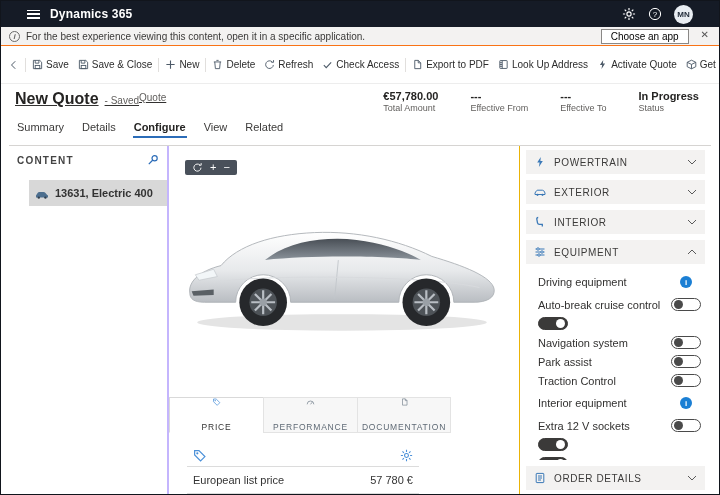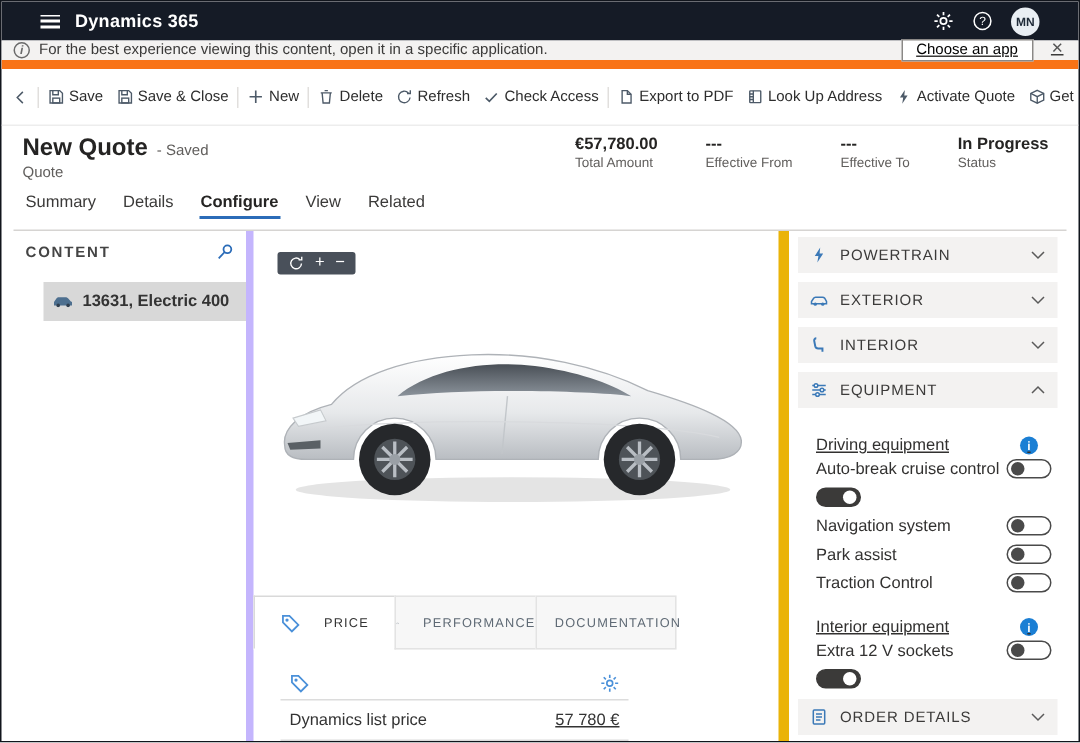--- a/index.html
+++ b/index.html
@@ -10,84 +10,84 @@
   
   .topbar { height:26px; flex:0 0 auto; background:#151b26; color:#fff; display:flex; align-items:center; padding:0 26px; gap:10px; }
   .hamburger { width:13px; height:9px; display:flex; flex-direction:column; justify-content:space-between; cursor:pointer; }
   .hamburger span { display:block; height:1.5px; background:#fff; }
   .topbar-title { font-size:12px; font-weight:bold; letter-spacing:.2px; }
   .topbar-right { margin-left:auto; display:flex; align-items:center; gap:12px; }
   .tb-icon { display:flex; align-items:center; cursor:pointer; }
   .avatar { width:19px; height:19px; border-radius:50%; background:#e9eef3; color:#1f2a38; font-size:8px; font-weight:bold; display:flex; align-items:center; justify-content:center; cursor:pointer; }
 
   
-  .notif { height:19px; flex:0 0 auto; background:#f3f2f1; border-bottom:6px solid #f97316; display:flex; align-items:center; padding:0 8px; gap:6px; font-size:10px; color:#3b3a39; }
+  .notif { height:19px; flex:0 0 auto; background:#f3f2f1; border-bottom:1px solid #f97316; display:flex; align-items:center; padding:0 8px; gap:6px; font-size:10px; color:#3b3a39; }
   .info-circ { width:11px; height:11px; border:1px solid #6a6a6a; border-radius:50%; font-size:8px; font-style:italic; font-weight:bold; display:flex; align-items:center; justify-content:center; color:#6a6a6a; flex:0 0 auto; }
   .info-circ::before { content:"i"; }
-  .notif-right { margin-left:auto; display:flex; align-items:flex-start; gap:10px;text-decoration:underline; }
+  .notif-right { margin-left:auto; display:flex; align-items:flex-start; gap:10px; }
   .choose-btn { border:1px solid #8a8886; background:#fff; font-size:10px; font-family:inherit; padding:1px 9px; cursor:pointer; }
   .notif-close { font-size:10px; color:#555; cursor:pointer; padding:0 2px; }
 
   
   .cmdbar { height:38px; flex:0 0 auto; display:flex; align-items:center; padding:0 4px; gap:1px; border-bottom:1px solid #ededed; font-size:10px; color:#2d2d2d; white-space:nowrap; overflow:hidden; }
   .cmd { display:flex; align-items:center; gap:3px; padding:0 4px; height:22px; cursor:pointer; background:none; border:none; font:inherit; color:inherit; }
   .cmd svg { flex:0 0 auto; }
   .cmd-sep { width:1px; height:14px; background:#e1dfdd; margin:0 1px; flex:0 0 auto; }
 
   
   .record-header { flex:0 0 auto; padding:6px 14px 2px; display:flex; align-items:flex-start; }
-  .rh-left { display:flex; flex-direction:column; }
+  .rh-left { display:flex; flex-direction:row;text-decoration:underline; }
   .rh-title-row { display:flex; align-items:baseline; gap:6px; }
   .rh-title { font-size:16px; font-weight:bold; color:#252423; }
   .rh-state { font-size:10px; color:#605e5c; }
   .rh-entity { font-size:10px; color:#605e5c; margin-top:2px; }
   .rh-summary { margin-left:auto; display:flex; gap:32px; padding-right:6px; }
   .rh-field { display:flex; flex-direction:column; gap:1px; }
   .rh-value { font-size:11px; font-weight:bold; color:#252423; }
   .rh-label { font-size:9px; color:#605e5c; }
 
   
   .form-tabs { flex:0 0 auto; display:flex; gap:2px; padding:2px 8px 0; height:24px; align-items:flex-end; }
   .ftab { padding:3px 8px 6px; font-size:11px; color:#3b3a39; cursor:pointer; position:relative; }
   .ftab.active { font-weight:bold; color:#252423; }
   .ftab.active::after { content:""; position:absolute; left:7px; right:7px; bottom:1px; height:2px; background:#2b6cb8; }
 
   
   .main { flex:1; display:flex; border-top:1px solid #d6d4d2; margin:6px 8px 0; min-height:0; }
 
   
-  .content-panel { width:160px; flex:0 0 auto; border-right:5px solid #c4b5fd; padding-top:8px; }
+  .content-panel { width:160px; flex:0 0 auto; border-right:2px solid #c4b5fd; padding-top:8px; }
   .cp-header { display:flex; align-items:center; padding:0 8px 10px 8px; }
   .cp-title { font-size:10px; font-weight:bold; letter-spacing:1.2px; color:#444; }
   .pin-btn { margin-left:auto; cursor:pointer; display:flex; }
   .tree-parent { display:flex; align-items:center; gap:6px; padding:5px 4px 5px 8px; cursor:pointer; color:#333; }
-  .tree-child { margin:4px 0 0 20px; background:#d8d8d8; padding:7px 6px; display:flex; gap:6px; align-items:flex-start; font-weight:bold; color:#333; cursor:pointer; }
+  .tree-child { margin:4px 0 0 20px; background:#d8d8d8; padding:7px 6px; display:flex; gap:6px; align-items:flex-end; font-weight:bold; color:#333; cursor:pointer; }
 
   
   .viewer { flex:1; display:flex; flex-direction:column; position:relative; min-width:0; padding:0 4px 0 0; }
   .viewer-toolbar { position:absolute; left:16px; top:14px; background:#49505a; border-radius:2px; color:#fff; display:flex; align-items:center; gap:7px; padding:2px 7px; font-size:11px; line-height:1; z-index:2; }
   .vt-btn { cursor:pointer; display:flex; align-items:center; }
   .car-stage { flex:1; display:flex; align-items:center; justify-content:center; min-height:0; }
   .viewer-tabs { flex:0 0 auto; display:flex; }
-  .vtab { width:94px; height:36px; display:flex; align-items:center; justify-content:center; gap:16px; font-size:8.5px; letter-spacing:.8px; color:#5f6a75; background:#f7f7f7; border:1px solid #e3e3e3; border-right-width:0; cursor:pointer; }
+  .vtab { width:94px; height:36px; display:flex; flex-direction:column; align-items:center; justify-content:center; gap:16px; font-size:8.5px; letter-spacing:.8px; color:#5f6a75; background:#f7f7f7; border:1px solid #e3e3e3; border-right-width:0; cursor:pointer; }
   .vtab:last-child { border-right-width:1px; }
   .vtab.active { background:#fff; border-color:#d9d9d9; border-bottom-color:#fff; color:#333; }
   .price-table { width:232px; margin:12px 0 0 18px; flex:0 0 auto; }
   .pt-header { display:flex; align-items:center; justify-content:space-between; padding:4px 6px; border-bottom:1px solid #dcdcdc; }
   .pt-row { display:flex; align-items:center; justify-content:space-between; padding:7px 6px; border-bottom:1px solid #dcdcdc; font-size:11px; color:#333; }
-  .pt-value { text-decoration:underline; cursor:pointer; }
-
-  
-  .config-panel { width:192px; flex:0 0 auto; border-left:7px solid #eab308; padding:4px 6px 4px 6px; display:flex; flex-direction:column; gap:6px; overflow:hidden; }
+  .pt-value { cursor:pointer; }
+
+  
+  .config-panel { width:192px; flex:0 0 auto; border-left:1px solid #eab308; padding:4px 6px 4px 6px; display:flex; flex-direction:column; gap:6px; overflow:hidden; }
   .section-header { height:24px; flex:0 0 auto; background:#f3f2f1; display:flex; align-items:center; gap:8px; padding:0 8px; cursor:pointer; }
   .sh-label { font-size:10px; letter-spacing:.6px; color:#3b3a39; flex:1; }
   .sh-chev { display:flex; }
   .section-header.expanded .sh-chev svg { transform:rotate(180deg); }
   .equipment-body { flex:1; min-height:0; overflow:hidden; padding:4px 2px 0 12px; display:flex; flex-direction:column; }
-  .eq-group-title { display:flex; align-items:flex-end; height:19px; flex:0 0 auto; margin-top:2px;text-decoration:underline; }
+  .eq-group-title { display:flex; align-items:flex-start; height:19px; flex:0 0 auto; margin-top:2px; }
   .eq-group-title .t { flex:1; color:#323130; }
   .info-badge { width:12px; height:12px; border-radius:50%; background:#1b7fd4; color:#fff; font-size:8px; font-weight:bold; display:flex; align-items:center; justify-content:center; margin-right:11px; cursor:pointer; flex:0 0 auto; }
   .info-badge::before { content:"i"; }
   .eq-row { display:flex; align-items:center; height:19px; flex:0 0 auto; }
   .eq-row .lbl { flex:1; display:flex; align-items:center; gap:4px; color:#323130; }
   .toggle { width:30px; height:13px; border:1px solid #4a4a4a; border-radius:7px; position:relative; background:#fff; margin-right:2px; cursor:pointer; flex:0 0 auto; }
   .toggle::after { content:""; position:absolute; width:9px; height:9px; border-radius:50%; background:#4a4a4a; top:1px; left:2px; }
   .toggle.on { background:#3b3a39; border-color:#3b3a39; }
   .toggle.on::after { background:#fff; left:auto; right:2px; }
   .eq-spacer { height:5px; flex:0 0 auto; }
@@ -349,21 +349,21 @@
           <svg width="13" height="13" viewBox="0 0 12 12">
               <path d="M1.5 1.5h4L11 7 7 11 1.5 5.5z" fill="none" stroke="#4a90d9" stroke-width="1.1"></path>
               <circle cx="4" cy="4" r="1" fill="#4a90d9"></circle>
             </svg>
           <svg width="13" height="13" viewBox="0 0 12 12" fill="none" stroke="#4a90d9">
               <circle cx="6" cy="6" r="1.8"></circle>
               <path d="M6 .8v1.9M6 9.3v1.9M.8 6h1.9M9.3 6h1.9M2.3 2.3l1.3 1.3M8.4 8.4l1.3 1.3M9.7 2.3 8.4 3.6M3.6 8.4 2.3 9.7"></path>
             </svg>
         </div>
         <div class="pt-row">
-          <span>Dynamics list price</span>
+          <span>European list price</span>
           <span class="pt-value">57 780 €</span>
         </div>
       </div>
     </section>
 
     <aside class="config-panel">
 
       <div class="section-header">
         <svg width="12" height="12" viewBox="0 0 12 12">
             <path d="M6.8 1 3.2 6.6h2.4L4.9 11l3.9-6H6.4z" fill="#3b79b7"></path>

